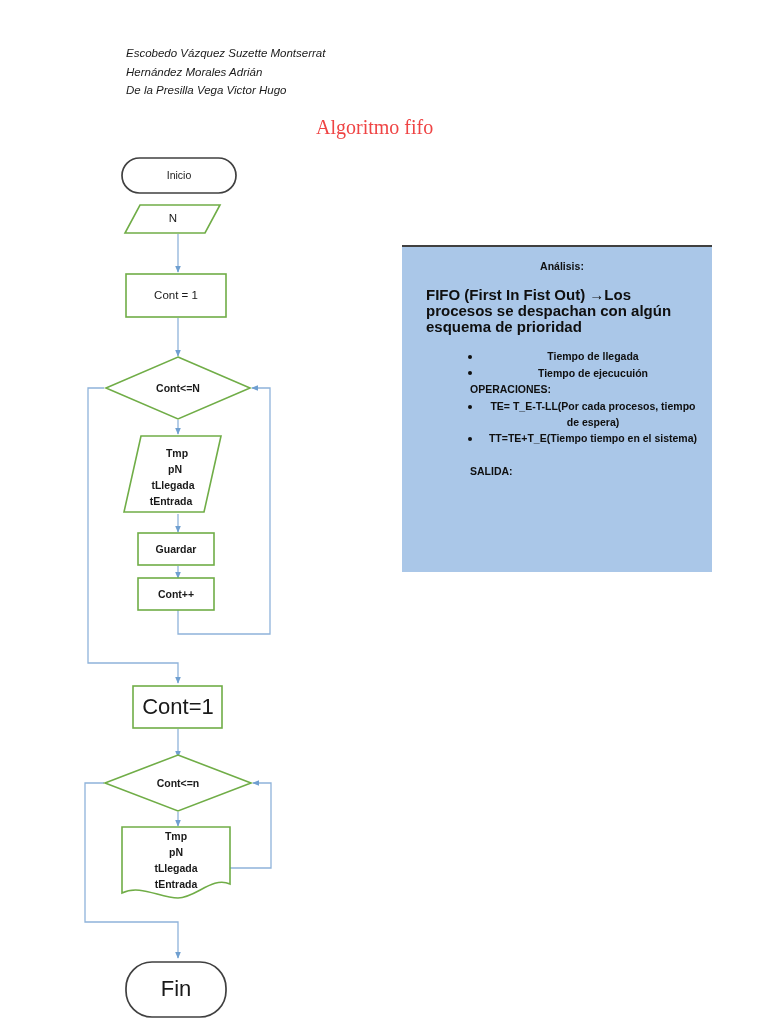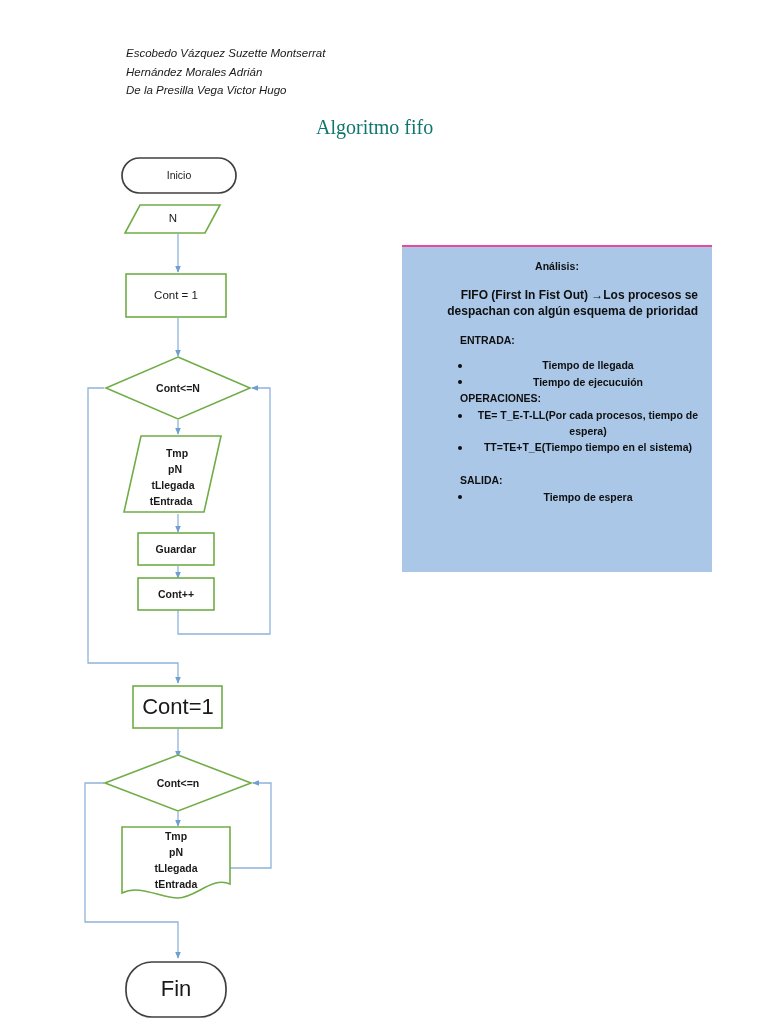--- a/index.html
+++ b/index.html
@@ -37,49 +37,49 @@
     color: #1a1a1a;
     white-space: pre;
   }
   
   #doc-title {
     position: absolute;
     left: 316px;
     top: 116px;
     font-family: "Liberation Serif", serif;
     font-size: 20px;
-    color: #0f766e;
+    color: #ef4444;
     white-space: nowrap;
   }
   
   #analysis-box {
     position: absolute;
     left: 402px;
     top: 245px;
     width: 310px;
     height: 327px;
     background: #aac7e8;
-    border-top: 2px solid #ec4899;
+    border-top: 2px solid #404040;
     box-sizing: border-box;
-    padding: 12px 10px 8px 10px;
+    padding: 12px 10px 8px 20px;
     font-size: 10.5px;
     color: #0f0f0f;
     font-weight: bold;
     line-height: 15px;
   }
   #analysis-box .an-title {
     text-align: center;
     font-weight: bold;
     font-size: 10.5px;
     margin-bottom: 13px;
   }
   #analysis-box .an-def {
-    text-align: right;
-    font-weight: bold;
-    font-size: 12px;
+    text-align: left;
+    font-weight: bold;
+    font-size: 15px;
     padding: 0 4px;
     margin-bottom: 14px;
     line-height: 16px;
   }
   #analysis-box .an-head {
     font-weight: bold;
     margin-left: 48px;
     margin-bottom: 10px;
   }
   #analysis-box .an-head.tight {
@@ -153,35 +153,33 @@
     <div class="author-line">Hernández Morales Adrián</div>
     <div class="author-line">De la Presilla Vega Victor Hugo</div>
   </div>
 
   <div id="doc-title">Algoritmo fifo</div>
 
   <div id="analysis-box">
     <div class="an-title">Análisis:</div>
     <div class="an-def">FIFO (First In Fist Out) →Los procesos se despachan con algún esquema de prioridad</div>
 
-    <div class="an-head">ENTRADA:</div>
     <ul class="an-list">
       <li>Tiempo de llegada</li>
       <li>Tiempo de ejecucuión</li>
     </ul>
 
     <div class="an-head tight">OPERACIONES:</div>
     <ul class="an-list">
       <li>TE= T_E-T-LL(Por cada procesos, tiempo de espera)</li>
       <li>TT=TE+T_E(Tiempo tiempo en el sistema)</li>
     </ul>
 
     <div class="an-head spaced">SALIDA:</div>
     <ul class="an-list">
-      <li>Tiempo de espera</li>
     </ul>
   </div>
 
   <svg id="flow-svg" width="768" height="1024" viewBox="0 0 768 1024">
     <defs>
       <marker id="arrowBlue" viewBox="0 0 10 10" refX="9" refY="5" markerWidth="5.5" markerHeight="5.5" orient="auto-start-reverse">
         <path d="M 0 0.8 L 10 5 L 0 9.2 z" fill="#6f9fd0"></path>
       </marker>
     </defs>
 

